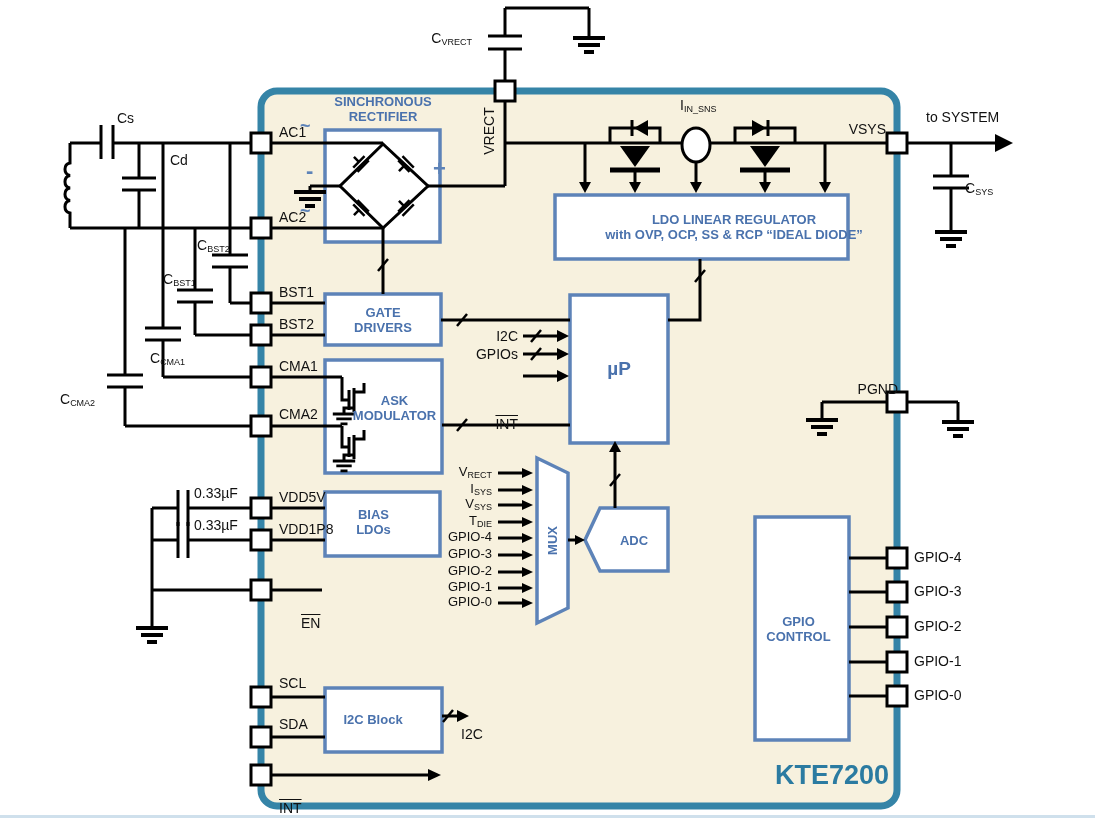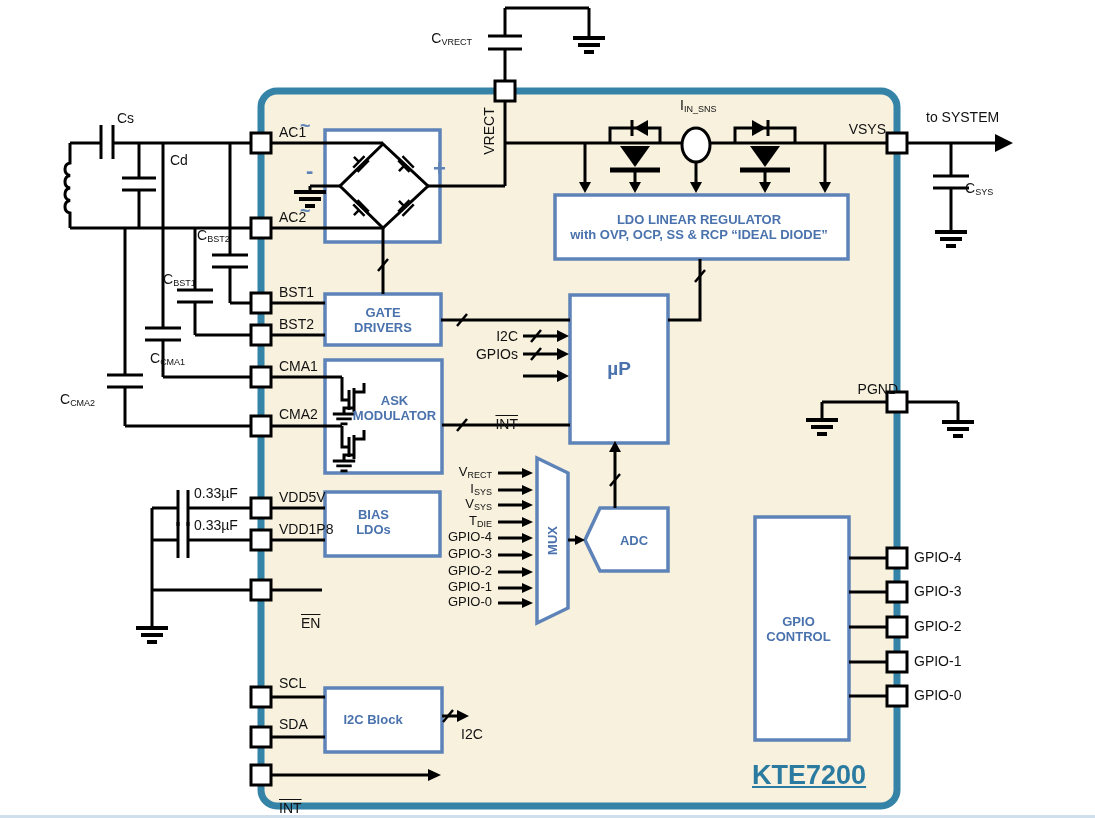--- a/index.html
+++ b/index.html
@@ -8,21 +8,21 @@
   svg.layer{position:absolute;left:0;top:0;}
   .lbl{position:absolute;font-size:14px;color:#111;white-space:nowrap;line-height:16px;}
   .lbl sub{font-size:9px;vertical-align:-2px;}
   .r{text-align:right;}
   .ovl{text-decoration:overline;margin-top:48px;}
   .sm{font-size:13px;}
   .blk{position:absolute;color:#4a72ad;font-weight:bold;font-size:13px;
        text-align:center;line-height:15px;white-space:nowrap;}
   .mark{position:absolute;color:#5d83b8;font-weight:bold;}
   .rot{transform:rotate(-90deg);transform-origin:center;}
-  .kte{position:absolute;color:#2b7ba1;font-weight:bold;font-size:27px;text-decoration:underline;}
+  .kte{position:absolute;color:#2b7ba1;font-weight:bold;font-size:27px;text-align:center;}
   .pagerule{position:absolute;left:0;top:815px;width:1095px;height:3px;background:#cfe0ec;}
 </style>
 </head>
 <body>
 
 <div class="canvas">
 
 <svg class="layer" width="1095" height="818" viewBox="0 0 1095 818">
   <defs>
     <g id="gnd">
@@ -210,21 +210,21 @@
 <div class="lbl" style="left:914px;top:583px">GPIO-3</div>
 <div class="lbl" style="left:914px;top:618px">GPIO-2</div>
 <div class="lbl" style="left:914px;top:653px">GPIO-1</div>
 <div class="lbl" style="left:914px;top:687px">GPIO-0</div>
 
 <div class="lbl" style="left:926px;top:109px">to SYSTEM</div>
 <div class="lbl" style="left:965px;top:180px"><span>C</span><sub>SYS</sub></div>
 <div class="lbl r" style="left:414px;top:30px;width:58px"><span>C</span><sub>VRECT</sub></div>
 <div class="lbl" style="left:117px;top:110px">Cs</div>
 <div class="lbl" style="left:170px;top:152px">Cd</div>
-<div class="lbl" style="left:197px;top:227px"><span>C</span><sub>BST2</sub></div>
+<div class="lbl" style="left:197px;top:237px"><span>C</span><sub>BST2</sub></div>
 <div class="lbl" style="left:163px;top:271px"><span>C</span><sub>BST1</sub></div>
 <div class="lbl" style="left:150px;top:350px"><span>C</span><sub>CMA1</sub></div>
 <div class="lbl" style="left:60px;top:391px"><span>C</span><sub>CMA2</sub></div>
 <div class="lbl" style="left:194px;top:485px">0.33µF</div>
 <div class="lbl" style="left:194px;top:517px">0.33µF</div>
 <div class="lbl" style="left:680px;top:97px"><span>I</span><sub>IN_SNS</sub></div>
 
 <div class="lbl r" style="left:458px;top:328px;width:60px">I2C</div>
 <div class="lbl r" style="left:458px;top:346px;width:60px">GPIOs</div>
 <div class="lbl r ovl" style="left:458px;top:368px;width:60px">INT</div>
@@ -233,38 +233,42 @@
 <div class="lbl r sm" style="left:432px;top:464px;width:60px"><span>V</span><sub>RECT</sub></div>
 <div class="lbl r sm" style="left:432px;top:481px;width:60px"><span>I</span><sub>SYS</sub></div>
 <div class="lbl r sm" style="left:432px;top:496px;width:60px"><span>V</span><sub>SYS</sub></div>
 <div class="lbl r sm" style="left:432px;top:513px;width:60px"><span>T</span><sub>DIE</sub></div>
 <div class="lbl r sm" style="left:432px;top:529px;width:60px"><span>GPIO-4</span><sub></sub></div>
 <div class="lbl r sm" style="left:432px;top:546px;width:60px"><span>GPIO-3</span><sub></sub></div>
 <div class="lbl r sm" style="left:432px;top:563px;width:60px"><span>GPIO-2</span><sub></sub></div>
 <div class="lbl r sm" style="left:432px;top:579px;width:60px"><span>GPIO-1</span><sub></sub></div>
 <div class="lbl r sm" style="left:432px;top:594px;width:60px"><span>GPIO-0</span><sub></sub></div>
 
+<div class="blk" style="left:310px;top:94px;width:146px">
+  <div>SINCHRONOUS</div>
+  <div>RECTIFIER</div>
+</div>
 <div class="mark" style="left:300px;top:116px;font-size:18px">~</div>
 <div class="mark" style="left:300px;top:201px;font-size:18px">~</div>
 <div class="mark" style="left:306px;top:158px;font-size:22px">-</div>
 <div class="mark" style="left:433px;top:156px;font-size:22px">+</div>
 <div class="blk" style="left:325px;top:305px;width:116px">
   <div>GATE</div>
   <div>DRIVERS</div>
 </div>
 <div class="blk" style="left:346px;top:393px;width:97px">
   <div>ASK</div>
   <div>MODULATOR</div>
 </div>
 <div class="blk" style="left:325px;top:507px;width:97px">
   <div>BIAS</div>
   <div>LDOs</div>
 </div>
 <div class="blk" style="left:325px;top:712px;width:96px">I2C Block</div>
-<div class="blk" style="left:554px;top:212px;width:290px">
+<div class="blk" style="left:589px;top:212px;width:290px">
   <div>LDO LINEAR REGULATOR</div>
   <div>with OVP, OCP, SS &amp; RCP “IDEAL DIODE”</div>
 </div>
 <div class="blk" style="left:570px;top:361px;width:98px;font-size:19px">µP</div>
 <div class="blk rot" style="left:517px;top:533px;width:70px">MUX</div>
 <div class="blk" style="left:600px;top:533px;width:68px">ADC</div>
 <div class="blk" style="left:755px;top:614px;width:87px">
   <div>GPIO</div>
   <div>CONTROL</div>
 </div>

